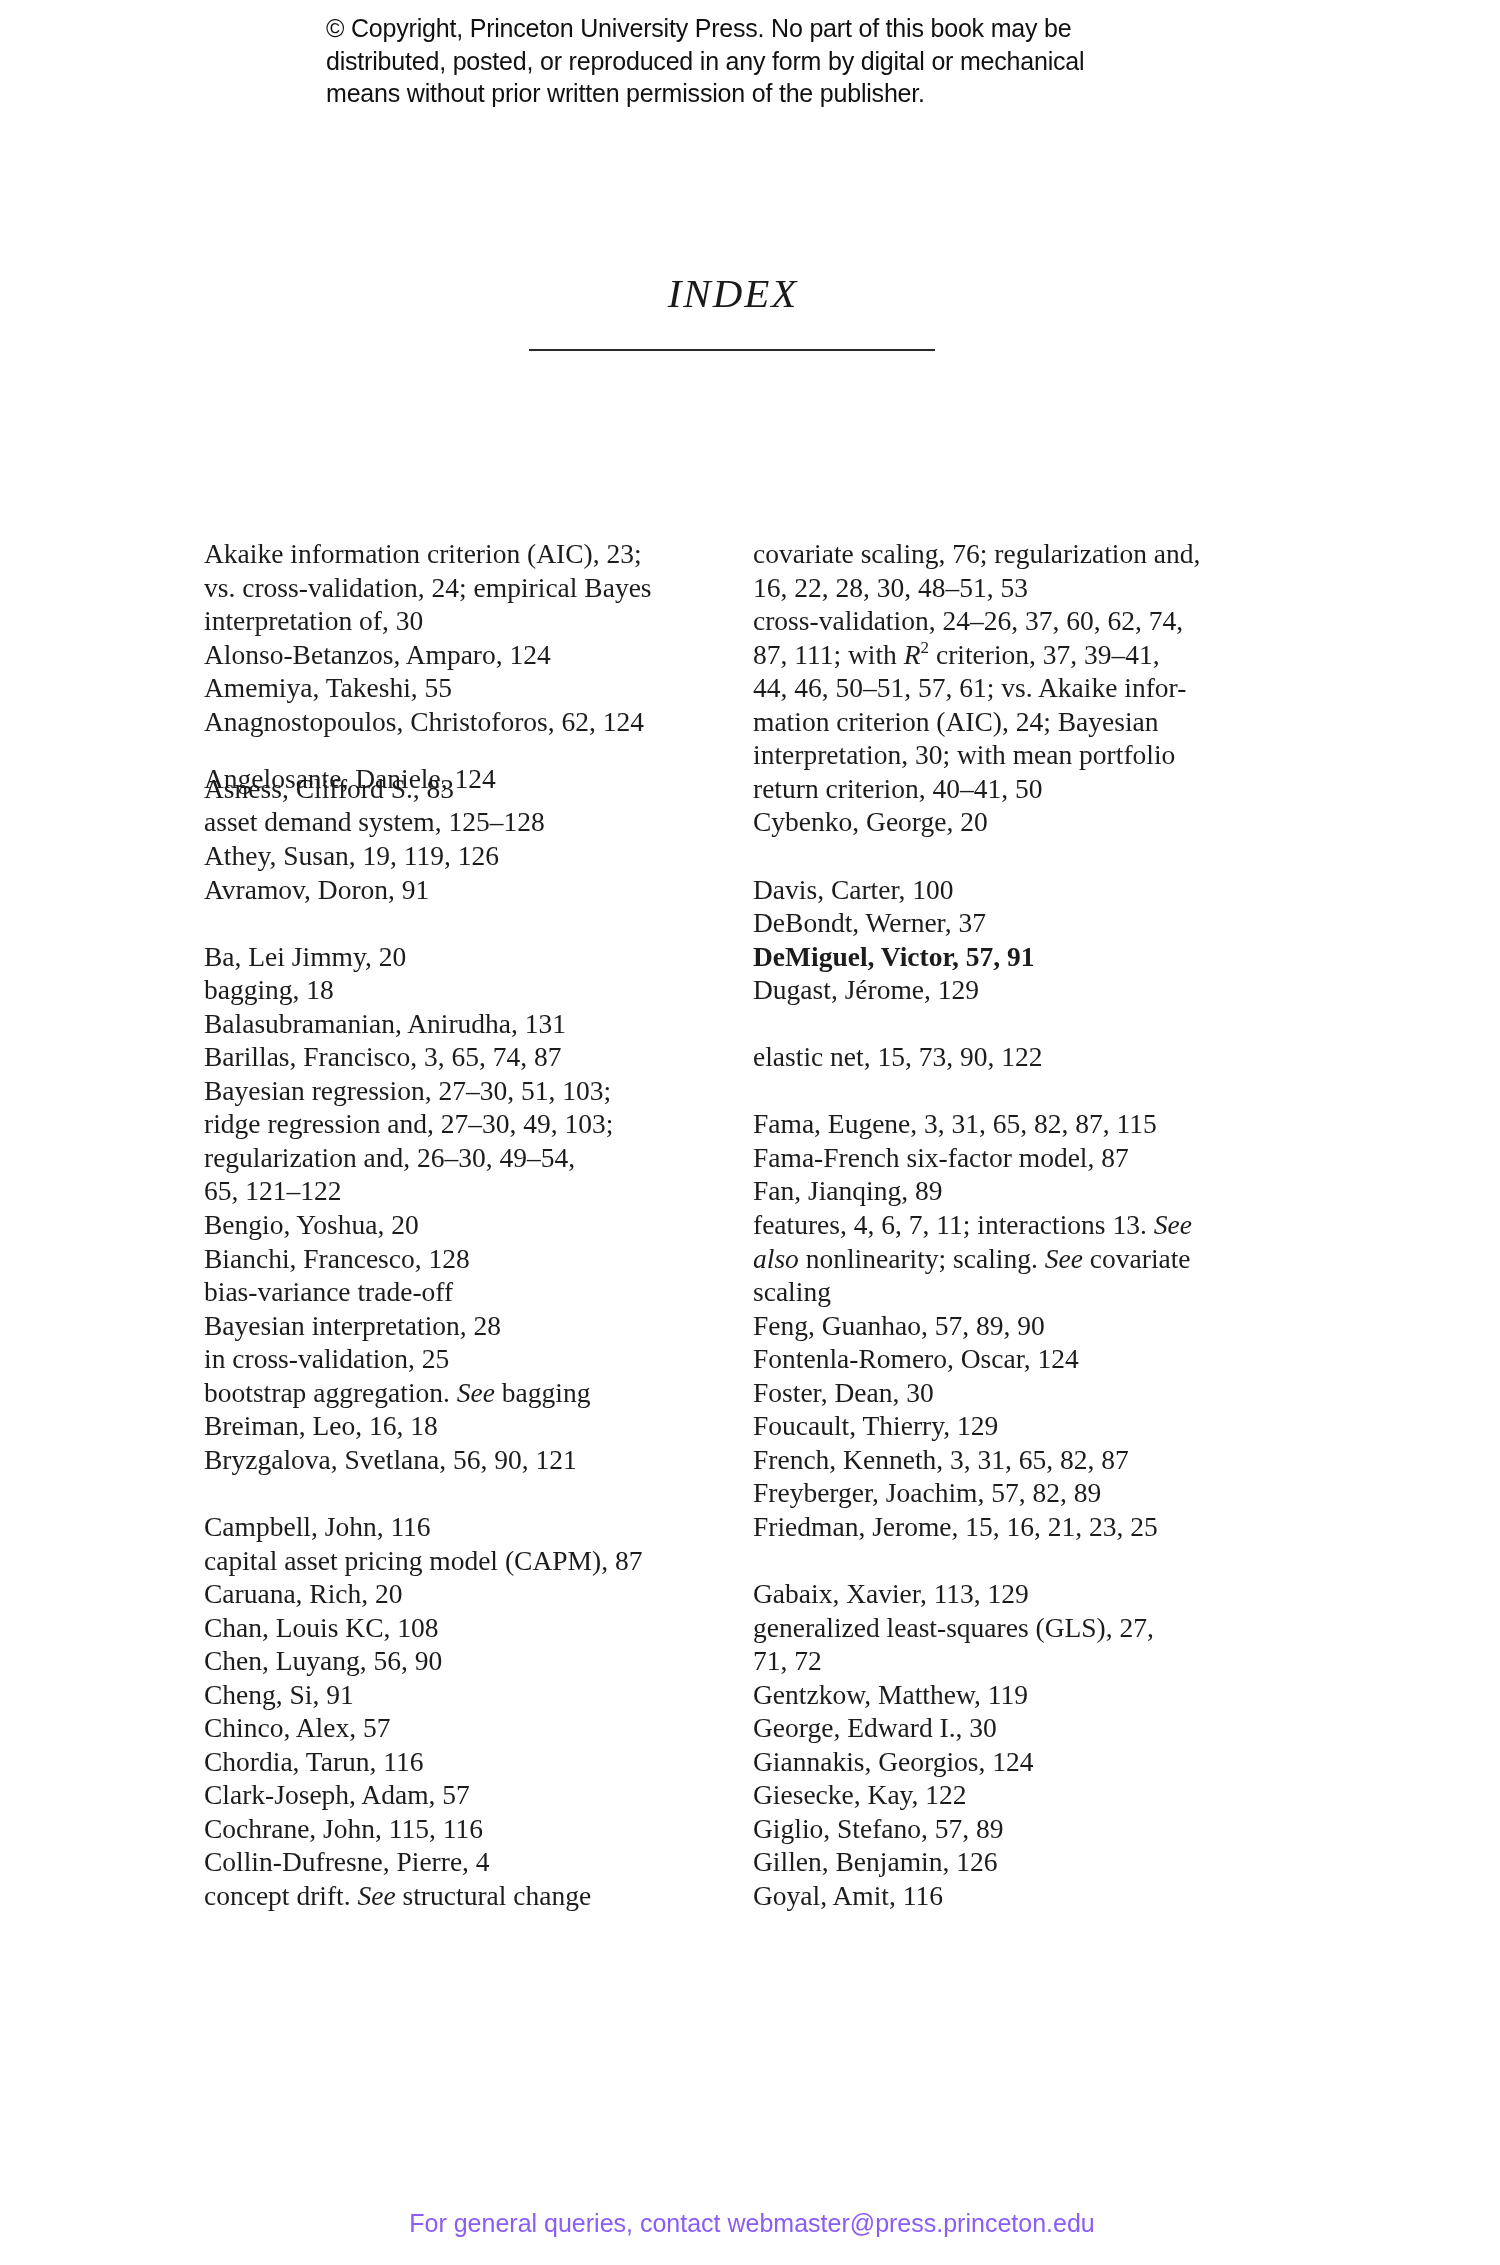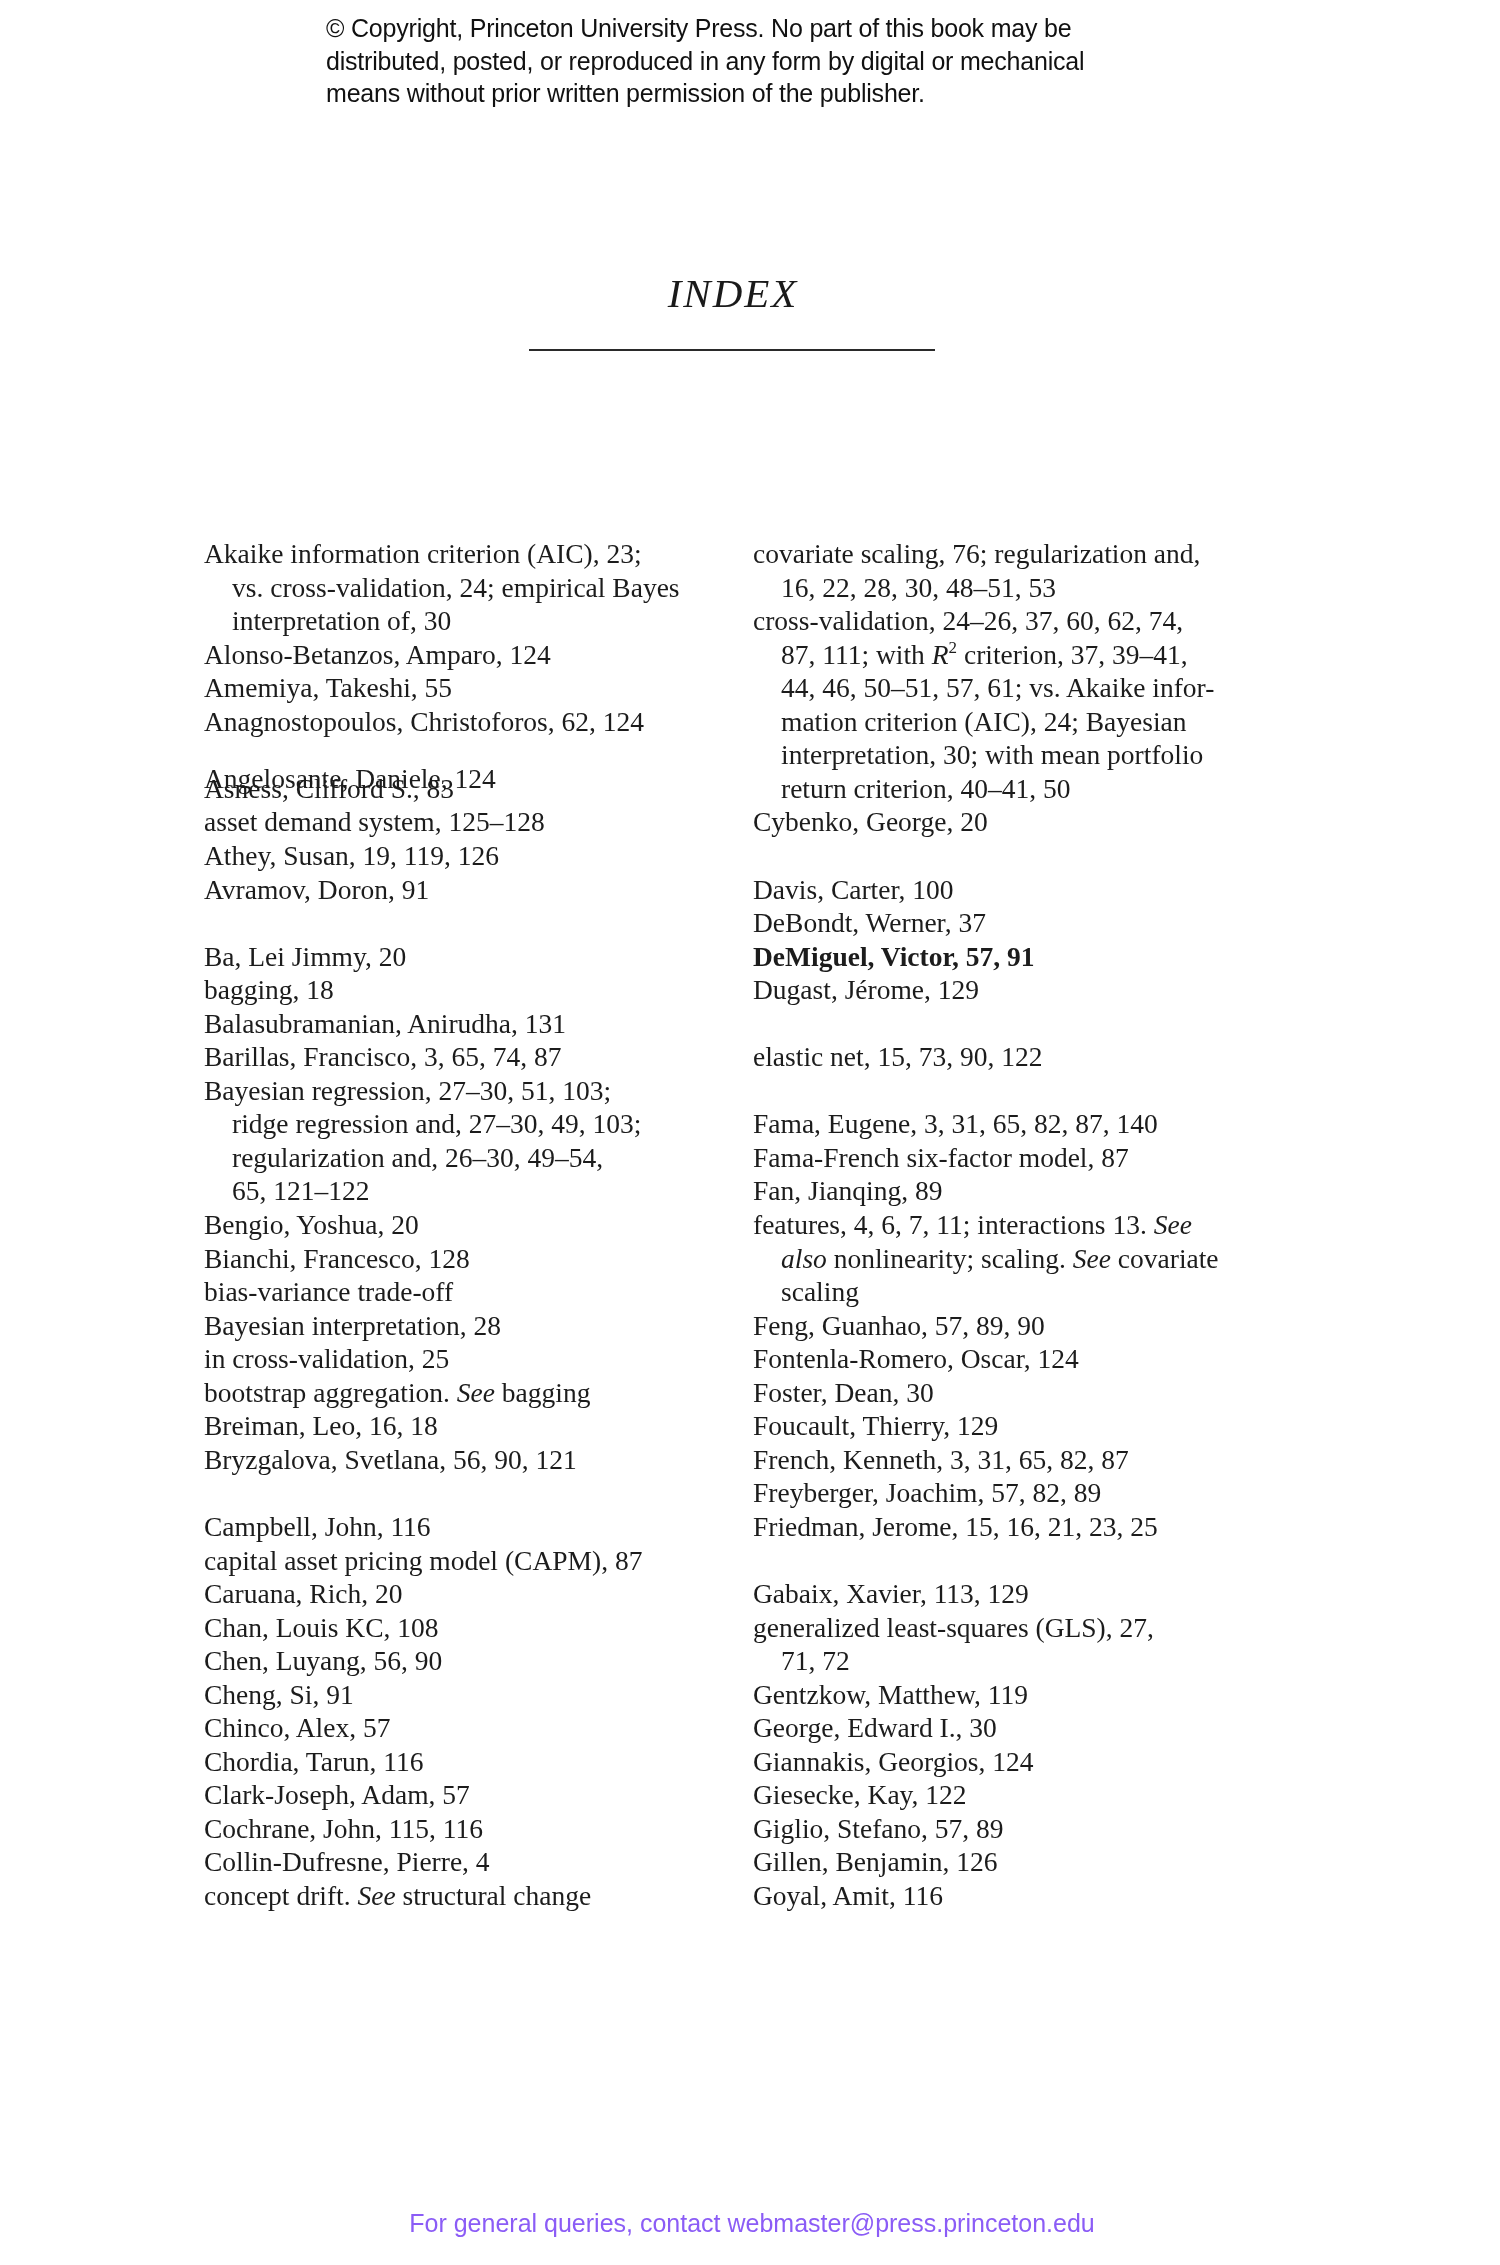--- a/index.html
+++ b/index.html
@@ -21,21 +21,21 @@
     border-top: 2px solid #2a2a2a;
   }
   .column { position: absolute; top: 0; }
   .col-left { left: 204px; }
   .col-right { left: 753px; }
   .iline {
     position: absolute; white-space: nowrap;
     font-family: "Liberation Serif", serif; font-size: 27.5px; line-height: 34px;
     color: #1c1c1c;
   }
-  .iline.indent { margin-left: 28px; }
+  .iline.indent { }
   .iline i { font-style: italic; }
   .iline sup { font-size: 17px; vertical-align: 0; position: relative; top: -11px; }
   .footer {
     position: absolute; left: 0; width: 1500px; top: 2207px; text-align: center;
     font-family: "Liberation Sans", sans-serif; font-size: 25px; line-height: 32px;
     color: #8b5cf6;
   }
   .footer span { position: relative; left: 2px; }
 </style>
 </head>
@@ -101,21 +101,21 @@
     <div class="iline indent" style="top: 671.2px;"><span>44, 46, 50–51, 57, 61; vs. Akaike infor-</span></div>
     <div class="iline indent" style="top: 704.75px;"><span>mation criterion (AIC), 24; Bayesian</span></div>
     <div class="iline indent" style="top: 738.3px;"><span>interpretation, 30; with mean portfolio</span></div>
     <div class="iline indent" style="top: 771.85px;"><span>return criterion, 40–41, 50</span></div>
     <div class="iline" style="top: 805.4px;"><span>Cybenko, George, 20</span></div>
     <div class="iline" style="top: 872.5px;"><span>Davis, Carter, 100</span></div>
     <div class="iline" style="top: 906.05px;"><span>DeBondt, Werner, 37</span></div>
     <div class="iline" style="top: 939.6px; font-weight: bold;"><span>DeMiguel, Victor, 57, 91</span></div>
     <div class="iline" style="top: 973.15px;"><span>Dugast, Jérome, 129</span></div>
     <div class="iline" style="top: 1040.25px;"><span>elastic net, 15, 73, 90, 122</span></div>
-    <div class="iline" style="top: 1107.35px;"><span>Fama, Eugene, 3, 31, 65, 82, 87, 140</span></div>
+    <div class="iline" style="top: 1107.35px;"><span>Fama, Eugene, 3, 31, 65, 82, 87, 115</span></div>
     <div class="iline" style="top: 1140.9px;"><span>Fama-French six-factor model, 87</span></div>
     <div class="iline" style="top: 1174.45px;"><span>Fan, Jianqing, 89</span></div>
     <div class="iline" style="top: 1208px;"><span>features, 4, 6, 7, 11; interactions 13. </span><i>See</i></div>
     <div class="iline indent" style="top: 1241.55px;"><i>also</i><span> nonlinearity; scaling. </span><i>See</i><span> covariate</span></div>
     <div class="iline indent" style="top: 1275.1px;"><span>scaling</span></div>
     <div class="iline" style="top: 1308.65px;"><span>Feng, Guanhao, 57, 89, 90</span></div>
     <div class="iline" style="top: 1342.2px;"><span>Fontenla-Romero, Oscar, 124</span></div>
     <div class="iline" style="top: 1375.75px;"><span>Foster, Dean, 30</span></div>
     <div class="iline" style="top: 1409.3px;"><span>Foucault, Thierry, 129</span></div>
     <div class="iline" style="top: 1442.85px;"><span>French, Kenneth, 3, 31, 65, 82, 87</span></div>

